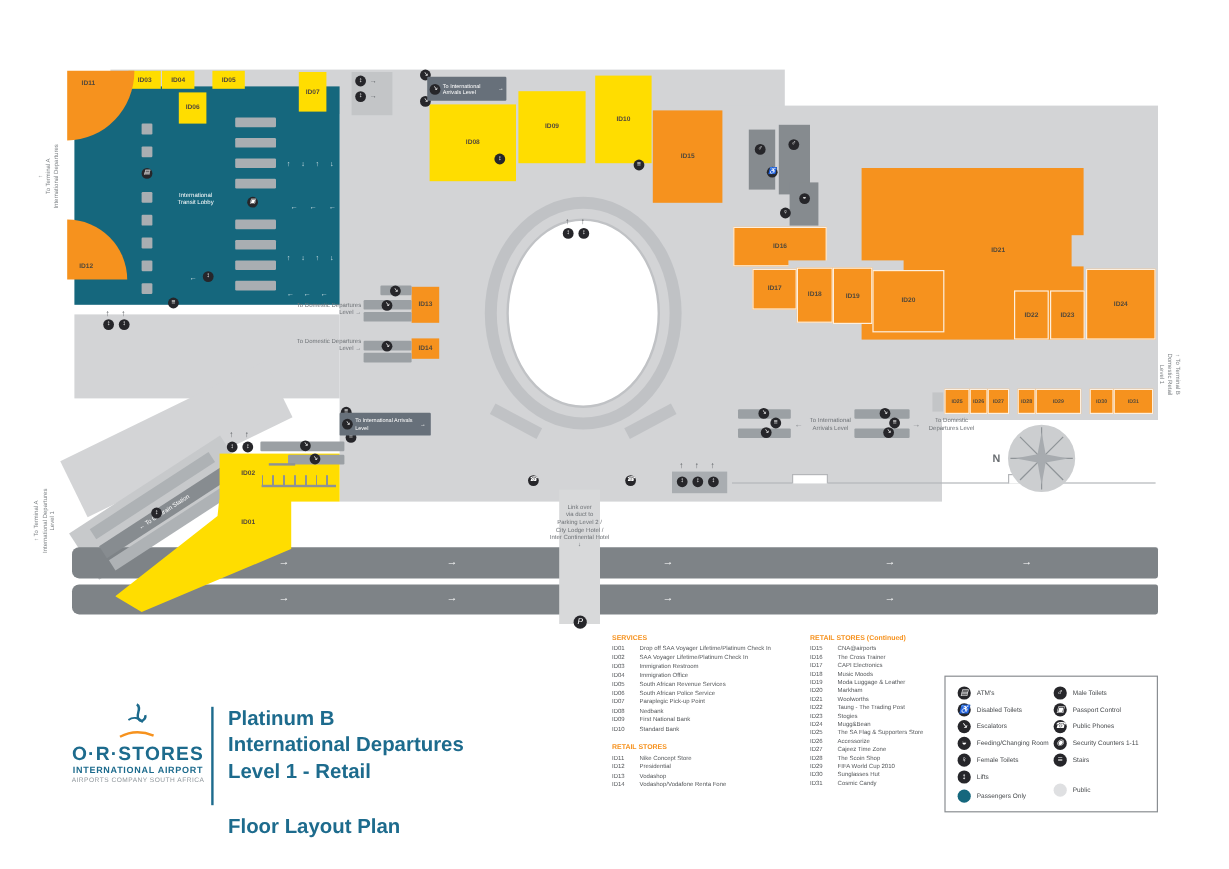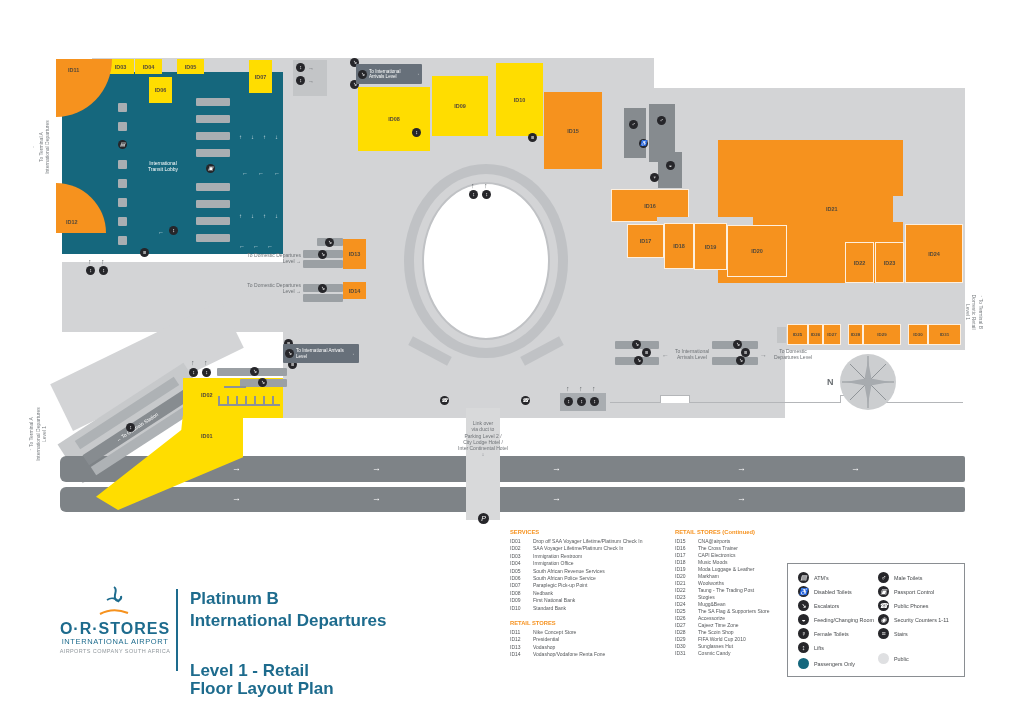--- a/index.html
+++ b/index.html
@@ -337,26 +337,26 @@
   <span>Domestic Retail</span><br>
   <span>Level 1</span>
 </div>
 
 <svg class="a" style="left:92px;top:584px;z-index:9" width="42" height="34" viewBox="0 0 42 34">
   <path d="M22 3 C27 6 20 12 24 16 C26 18 30 15 29 12" stroke="#1d6b8d" stroke-width="2" fill="none"></path>
   <path d="M15 16 C19 13 24 14 27 18" stroke="#1d6b8d" stroke-width="1.6" fill="none"></path>
   <path d="M8 30 Q21 23 36 29" stroke="#f6921e" stroke-width="2" fill="none"></path>
 </svg>
 <div class="a" style="left:40px;top:620px;width:150px;text-align:center;color:#1d6b8d;font-weight:700;font-size:16px;letter-spacing:1px;z-index:9">O·R·STORES</div>
-<div class="a" style="left:40px;top:637px;width:150px;text-align:center;color:#1d6b8d;font-weight:400;font-size:7.5px;letter-spacing:.6px;z-index:9">INTERNATIONAL AIRPORT</div>
+<div class="a" style="left:40px;top:637px;width:150px;text-align:center;color:#1d6b8d;font-weight:700;font-size:7.5px;letter-spacing:.6px;z-index:9">INTERNATIONAL AIRPORT</div>
 <div class="a" style="left:40px;top:648px;width:150px;text-align:center;color:#90979c;font-size:5.5px;letter-spacing:.4px;z-index:9">AIRPORTS COMPANY SOUTH AFRICA</div>
 <div class="a" style="left:176px;top:589px;width:2px;height:82px;background:#1d6b8d;z-index:9"></div>
 <div class="ttl" style="left:190px;top:590px">Platinum B</div>
 <div class="ttl" style="left:190px;top:612px">International Departures</div>
-<div class="ttl" style="left:190px;top:662px">Level 1 - Retail</div>
+<div class="ttl" style="left:190px;top:634px">Level 1 - Retail</div>
 <div class="ttl" style="left:190px;top:680px;font-weight:700">Floor Layout Plan</div>
 
 <div class="hdr" style="left:510px;top:529px">SERVICES</div>
 <span class="li" style="left:510px;top:538px"><b>ID01</b><span>Drop off SAA Voyager Lifetime/Platinum Check In</span></span>
 <span class="li" style="left:510px;top:545.4px"><b>ID02</b><span>SAA Voyager Lifetime/Platinum Check In</span></span>
 <span class="li" style="left:510px;top:552.8px"><b>ID03</b><span>Immigration Restroom</span></span>
 <span class="li" style="left:510px;top:560.2px"><b>ID04</b><span>Immigration Office</span></span>
 <span class="li" style="left:510px;top:567.6px"><b>ID05</b><span>South African Revenue Services</span></span>
 <span class="li" style="left:510px;top:575px"><b>ID06</b><span>South African Police Service</span></span>
 <span class="li" style="left:510px;top:582.4px"><b>ID07</b><span>Paraplegic Pick-up Point</span></span>

